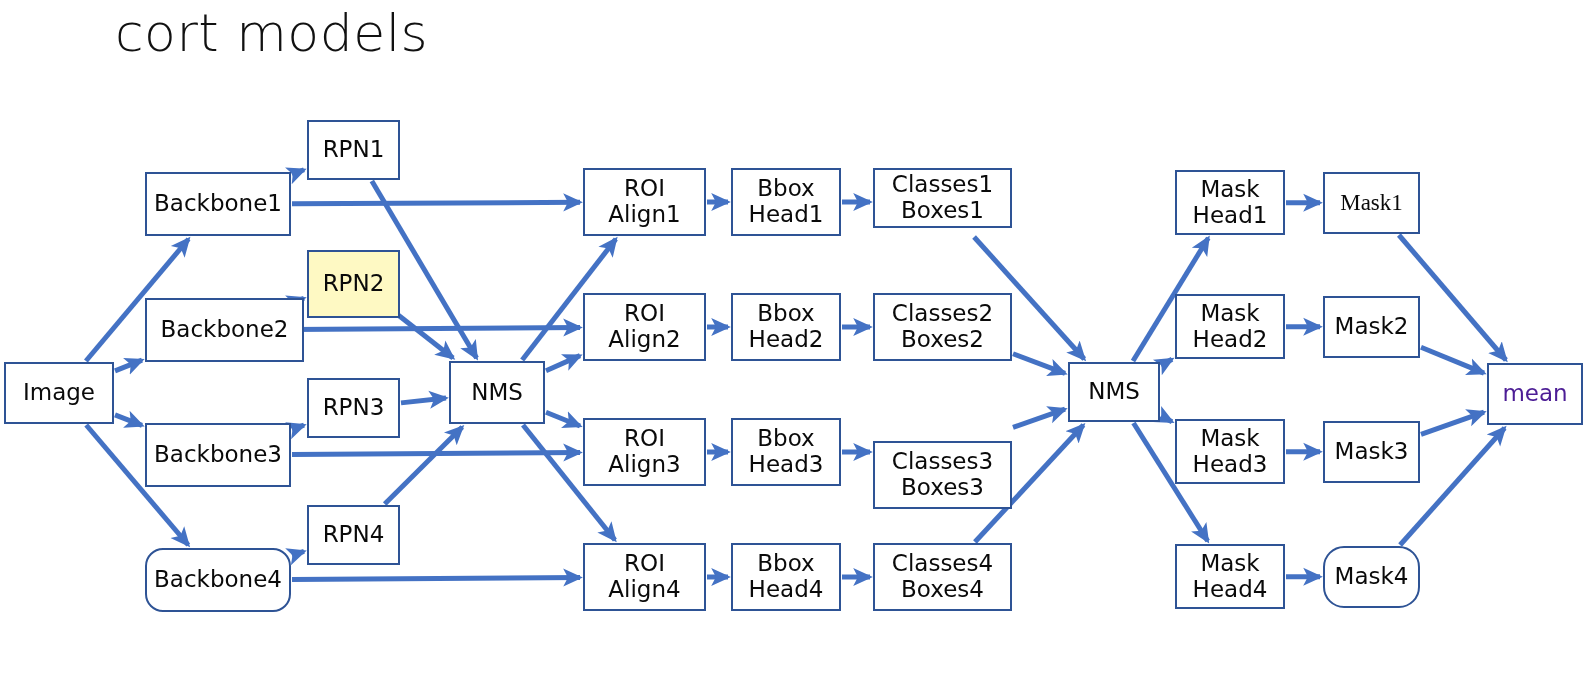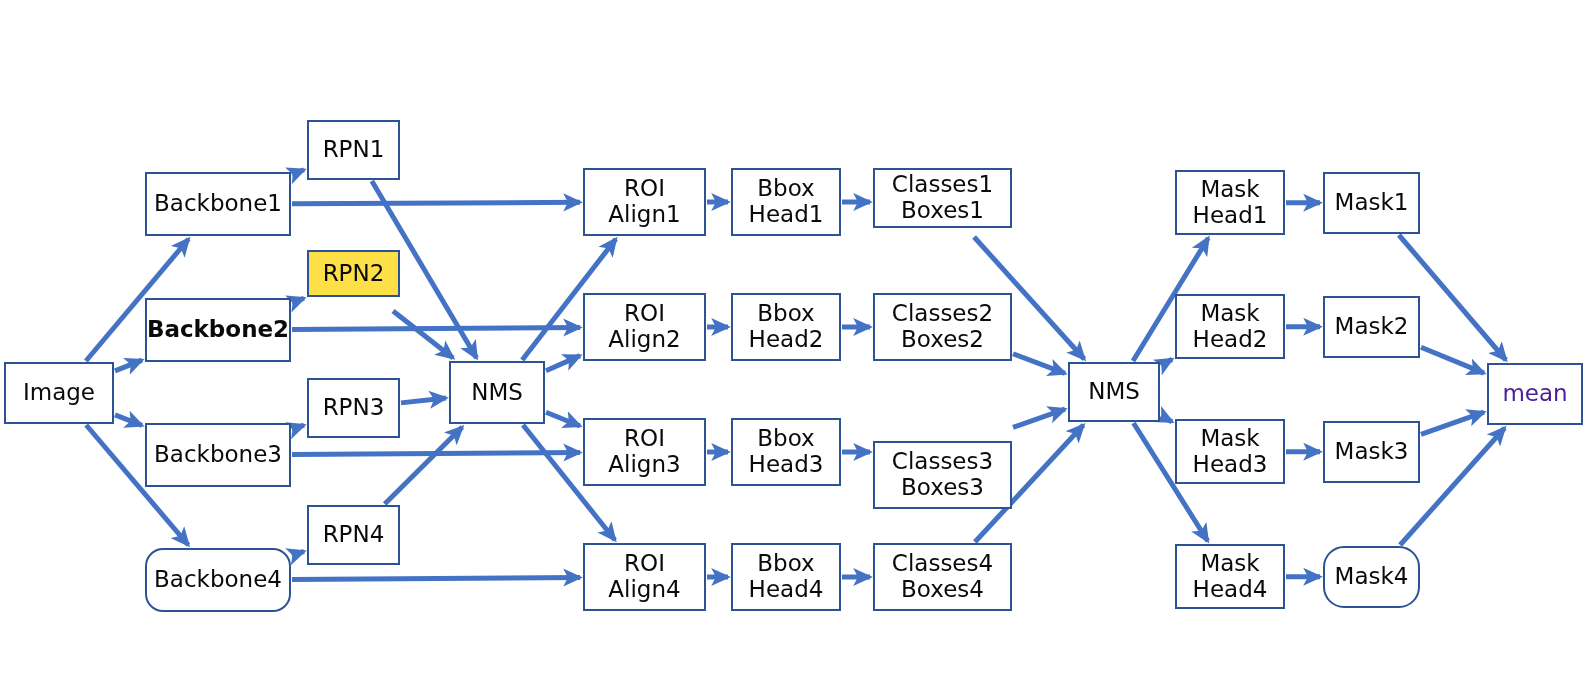--- a/index.html
+++ b/index.html
@@ -50,20 +50,21 @@
     line-height: 1.12;
     white-space: pre-line;
     z-index: 5;
   }
 </style>
 </head>
 <body>
 
 <div id="canvas">
 
+  <div id="title">cort models</div>
 
   <svg id="edge-layer" viewBox="0 0 1590 686" xmlns="http://www.w3.org/2000/svg">
       <defs>
         <marker id="ah" viewBox="0 0 10 10" refX="8.2" refY="5" markerWidth="4.1" markerHeight="4.1" orient="auto-start-reverse" markerUnits="strokeWidth">
           <path d="M 0 0.6 L 9.6 5 L 0 9.4 L 2.3 5 Z" fill="#4472C4"></path>
         </marker>
       </defs>
       <line x1="85.92063492063491" y1="361" x2="188.55555555555554" y2="239" stroke="#4472C4" stroke-width="5" stroke-linecap="butt" marker-end="url(#ah)"></line>
       <line x1="115" y1="370.811320754717" x2="142" y2="360.1132075471698" stroke="#4472C4" stroke-width="5" stroke-linecap="butt" marker-end="url(#ah)"></line>
       <line x1="115" y1="414.8364779874214" x2="142" y2="425.3647798742138" stroke="#4472C4" stroke-width="5" stroke-linecap="butt" marker-end="url(#ah)"></line>
@@ -106,25 +107,25 @@
       <line x1="1286" y1="576.6978798586572" x2="1320" y2="576.8180212014134" stroke="#4472C4" stroke-width="5" stroke-linecap="butt" marker-end="url(#ah)"></line>
       <line x1="1398.892670157068" y1="235" x2="1505.8952879581152" y2="360" stroke="#4472C4" stroke-width="5" stroke-linecap="butt" marker-end="url(#ah)"></line>
       <line x1="1421" y1="347.2844036697248" x2="1484" y2="373.10091743119267" stroke="#4472C4" stroke-width="5" stroke-linecap="butt" marker-end="url(#ah)"></line>
       <line x1="1421" y1="434.4403669724771" x2="1484" y2="412.0917431192661" stroke="#4472C4" stroke-width="5" stroke-linecap="butt" marker-end="url(#ah)"></line>
       <line x1="1400.0901639344263" y1="545" x2="1504.622950819672" y2="428" stroke="#4472C4" stroke-width="5" stroke-linecap="butt" marker-end="url(#ah)"></line>
     </svg>
 
   <div id="node-layer">
       <div class="node" style="left: 4px; top: 362px; width: 110px; height: 62px; border-color: rgb(46, 83, 149); background: rgb(255, 255, 255); color: rgb(10, 10, 10);">Image</div>
       <div class="node" style="left: 145px; top: 172px; width: 146px; height: 64px; border-color: rgb(46, 83, 149); background: rgb(255, 255, 255); color: rgb(10, 10, 10);">Backbone1</div>
-      <div class="node" style="left: 145px; top: 298px; width: 146px; height: 64px; border-color: rgb(46, 83, 149); background: rgb(255, 255, 255); color: rgb(10, 10, 10); font-weight: bold;">Backbone2</div>
+      <div class="node" style="left: 145px; top: 298px; width: 159px; height: 64px; border-color: rgb(46, 83, 149); background: rgb(255, 255, 255); color: rgb(10, 10, 10);">Backbone2</div>
       <div class="node" style="left: 145px; top: 423px; width: 146px; height: 64px; border-color: rgb(46, 83, 149); background: rgb(255, 255, 255); color: rgb(10, 10, 10);">Backbone3</div>
       <div class="node" style="left: 145px; top: 548px; width: 146px; height: 64px; border-color: rgb(46, 83, 149); background: rgb(255, 255, 255); color: rgb(10, 10, 10); border-radius: 18px;">Backbone4</div>
       <div class="node" style="left: 307px; top: 120px; width: 93px; height: 60px; border-color: rgb(46, 83, 149); background: rgb(255, 255, 255); color: rgb(10, 10, 10);">RPN1</div>
-      <div class="node" style="left: 307px; top: 250px; width: 93px; height: 47px; border-color: rgb(46, 83, 149); background: #fde047; color: rgb(10, 10, 10);">RPN2</div>
+      <div class="node" style="left: 307px; top: 250px; width: 93px; height: 68px; border-color: rgb(46, 83, 149); background: #fef9c3; color: rgb(10, 10, 10);">RPN2</div>
       <div class="node" style="left: 307px; top: 378px; width: 93px; height: 60px; border-color: rgb(46, 83, 149); background: rgb(255, 255, 255); color: rgb(10, 10, 10);">RPN3</div>
       <div class="node" style="left: 307px; top: 505px; width: 93px; height: 60px; border-color: rgb(46, 83, 149); background: rgb(255, 255, 255); color: rgb(10, 10, 10);">RPN4</div>
       <div class="node" style="left: 449px; top: 361px; width: 96px; height: 63px; border-color: rgb(46, 83, 149); background: rgb(255, 255, 255); color: rgb(10, 10, 10);">NMS</div>
       <div class="node" style="left: 583px; top: 168px; width: 123px; height: 68px; border-color: rgb(46, 83, 149); background: rgb(255, 255, 255); color: rgb(10, 10, 10);">ROI
 Align1</div>
       <div class="node" style="left: 583px; top: 293px; width: 123px; height: 68px; border-color: rgb(46, 83, 149); background: rgb(255, 255, 255); color: rgb(10, 10, 10);">ROI
 Align2</div>
       <div class="node" style="left: 583px; top: 418px; width: 123px; height: 68px; border-color: rgb(46, 83, 149); background: rgb(255, 255, 255); color: rgb(10, 10, 10);">ROI
 Align3</div>
       <div class="node" style="left: 583px; top: 543px; width: 123px; height: 68px; border-color: rgb(46, 83, 149); background: rgb(255, 255, 255); color: rgb(10, 10, 10);">ROI
@@ -147,20 +148,20 @@
 Boxes4</div>
       <div class="node" style="left: 1068px; top: 362px; width: 92px; height: 60px; border-color: rgb(46, 83, 149); background: rgb(255, 255, 255); color: rgb(10, 10, 10);">NMS</div>
       <div class="node" style="left: 1175px; top: 170px; width: 110px; height: 65px; border-color: rgb(46, 83, 149); background: rgb(255, 255, 255); color: rgb(10, 10, 10);">Mask
 Head1</div>
       <div class="node" style="left: 1175px; top: 294px; width: 110px; height: 65px; border-color: rgb(46, 83, 149); background: rgb(255, 255, 255); color: rgb(10, 10, 10);">Mask
 Head2</div>
       <div class="node" style="left: 1175px; top: 419px; width: 110px; height: 65px; border-color: rgb(46, 83, 149); background: rgb(255, 255, 255); color: rgb(10, 10, 10);">Mask
 Head3</div>
       <div class="node" style="left: 1175px; top: 544px; width: 110px; height: 65px; border-color: rgb(46, 83, 149); background: rgb(255, 255, 255); color: rgb(10, 10, 10);">Mask
 Head4</div>
-      <div class="node" style="left: 1323px; top: 172px; width: 97px; height: 62px; border-color: rgb(46, 83, 149); background: rgb(255, 255, 255); color: rgb(10, 10, 10);">Mask1</div>
+      <div class="node" style="left: 1323px; top: 172px; width: 97px; height: 62px; border-color: rgb(46, 83, 149); background: rgb(255, 255, 255); color: rgb(10, 10, 10); font-family: Liberation Serif, serif;">Mask1</div>
       <div class="node" style="left: 1323px; top: 296px; width: 97px; height: 62px; border-color: rgb(46, 83, 149); background: rgb(255, 255, 255); color: rgb(10, 10, 10);">Mask2</div>
       <div class="node" style="left: 1323px; top: 421px; width: 97px; height: 62px; border-color: rgb(46, 83, 149); background: rgb(255, 255, 255); color: rgb(10, 10, 10);">Mask3</div>
       <div class="node" style="left: 1323px; top: 546px; width: 97px; height: 62px; border-color: rgb(46, 83, 149); background: rgb(255, 255, 255); color: rgb(10, 10, 10); border-radius: 21px;">Mask4</div>
       <div class="node" style="left: 1487px; top: 363px; width: 96px; height: 62px; border-color: rgb(46, 83, 149); background: rgb(255, 255, 255); color: #4c1d95;">mean</div>
     </div>
 
 </div>
 
 </body></html>

